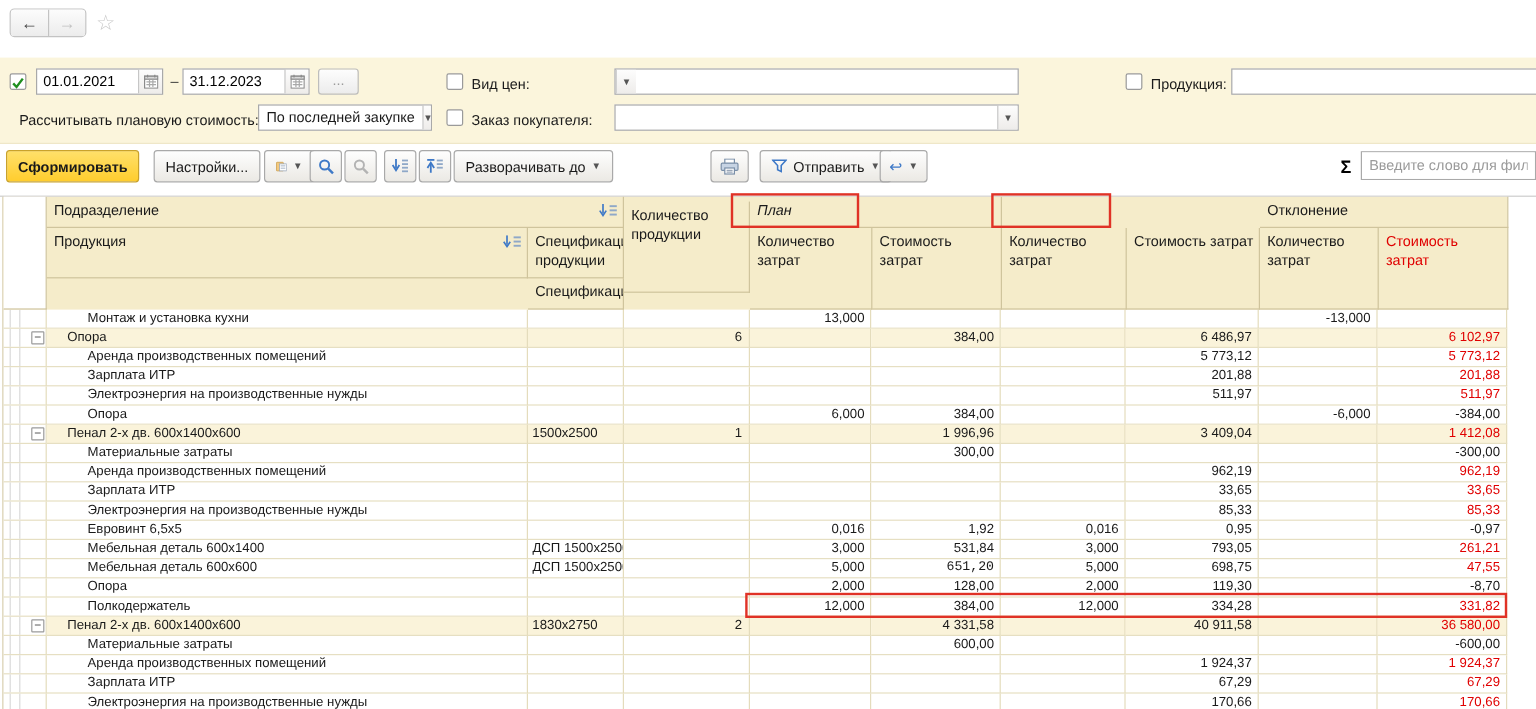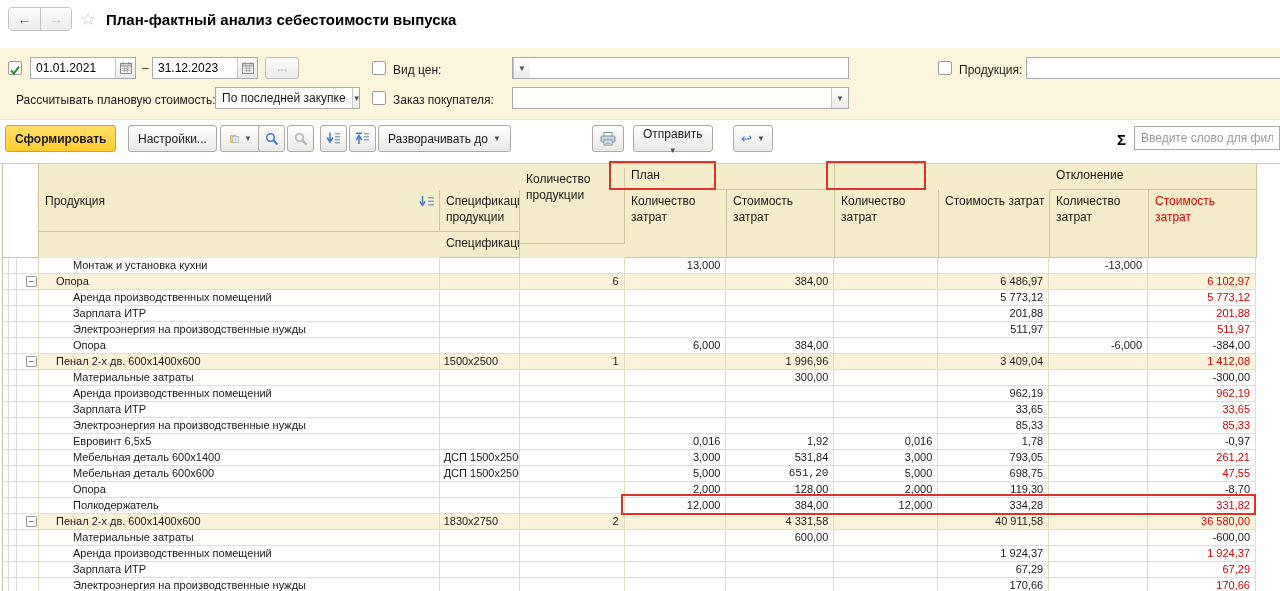--- a/index.html
+++ b/index.html
@@ -73,21 +73,20 @@
 
   <div class="navgroup">
     <div class="navbtn">
         <span>←</span>
       </div>
     <div class="navbtn disabled">
         <span>→</span>
       </div>
   </div>
   <div class="star">☆</div>
-  <div class="page-title">План-фактный анализ себестоимости выпуска</div>
 
   <div class="filterpanel">
 
     <div class="cb" style="left:8px;top:13px;">
       <svg width="12" height="12" viewBox="0 0 12 12">
           <path d="M2 6.5L4.8 9.5L10 2.5" fill="none" stroke="#1e8e1e" stroke-width="2"></path>
         </svg>
     </div>
     <div class="inwrap" style="left:30px;top:9px;width:106px;">
       <input value="01.01.2021" style="">
@@ -207,21 +206,21 @@
     </div>
     <div class="tbtn" style="left:592px;width:32px;padding:0;">
       <svg width="16" height="14" viewBox="0 0 16 14">
           <rect x="4" y="0.5" width="8" height="4" fill="#fff" stroke="#7a8fa8"></rect>
           <rect x="1" y="4" width="14" height="6" rx="1" fill="#c7d4e4" stroke="#7a8fa8"></rect>
           <rect x="4" y="8" width="8" height="5" fill="#fff" stroke="#7a8fa8"></rect>
           <line x1="5.5" y1="10" x2="10.5" y2="10" stroke="#9aa7b8"></line>
           <line x1="5.5" y1="11.5" x2="10.5" y2="11.5" stroke="#9aa7b8"></line>
         </svg>
     </div>
-    <div class="tbtn" style="left:633px;flex-direction:column;">
+    <div class="tbtn" style="left:633px;">
       <svg width="13" height="13" viewBox="0 0 13 13">
           <path d="M1 1.5h11L8 6v5l-3-1.5V6L1 1.5z" fill="none" stroke="#3e79c7" stroke-width="1.3"></path>
         </svg>
       <span>Отправить</span>
         <span class="caret">▼</span>
     </div>
     <div class="tbtn" style="left:733px;width:40px;">
       <span style="color:#3e79c7;font-size:13px;line-height:13px;">↩</span>
       <span class="caret">▼</span>
     </div>
@@ -229,22 +228,32 @@
     <div class="filterfield" style="left:1134px;width:146px;">
       <input placeholder="Введите слово для фильтра (назв" style="">
     </div>
   </div>
 
   <div class="topline"></div>
 
   <div class="rtable">
     <div class="thead">
       <div class="hc" style="left:0;top:0;width:36px;height:94px;background:#fff;"></div>
+      <div class="hc flex" style="left:36px;top:0;width:481px;height:26px;">
+        <span>Подразделение</span>
+        <svg class="sorti" width="16" height="11" viewBox="0 0 16 11">
+            <path d="M3.5 0v8" stroke="#3e79c7" stroke-width="1.4"></path>
+            <path d="M0.8 5.5L3.5 9.5L6.2 5.5" fill="none" stroke="#3e79c7" stroke-width="1.4"></path>
+            <rect x="9" y="1" width="6" height="1.6" fill="#8fa8c8"></rect>
+            <rect x="9" y="4.5" width="6" height="1.6" fill="#8fa8c8"></rect>
+            <rect x="9" y="8" width="6" height="1.6" fill="#8fa8c8"></rect>
+          </svg>
+      </div>
       <div class="hc" style="left:517px;top:4px;width:105px;height:76px;">Количество продукции</div>
-      <div class="hc" style="left:622px;top:0;width:210px;height:26px;">План</div>
+      <div class="hc" style="left:622px;top:0;width:210px;height:26px;font-style:italic;">План</div>
       <div class="hc" style="left:1047px;top:0;width:207px;height:26px;">Отклонение</div>
 
       <div class="hc flex" style="left:36px;top:26px;width:401px;height:42px;">
         <span>Продукция</span>
         <svg class="sorti" width="16" height="11" viewBox="0 0 16 11">
             <path d="M3.5 0v8" stroke="#3e79c7" stroke-width="1.4"></path>
             <path d="M0.8 5.5L3.5 9.5L6.2 5.5" fill="none" stroke="#3e79c7" stroke-width="1.4"></path>
             <rect x="9" y="1" width="6" height="1.6" fill="#8fa8c8"></rect>
             <rect x="9" y="4.5" width="6" height="1.6" fill="#8fa8c8"></rect>
             <rect x="9" y="8" width="6" height="1.6" fill="#8fa8c8"></rect>
@@ -404,21 +413,21 @@
           <div class="td num red" style="width: 108px;">85,33</div>
         </div>
         <div class="tr">
           <div class="td gutter" style="width: 36px;"></div>
           <div class="td" style="width: 401px; padding-left: 34px;">Евровинт 6,5х5</div>
           <div class="td" style="width: 80px; padding-left: 4px;"></div>
           <div class="td num" style="width: 105px;"></div>
           <div class="td num" style="width: 102px;">0,016</div>
           <div class="td num" style="width: 108px;">1,92</div>
           <div class="td num" style="width: 104px;">0,016</div>
-          <div class="td num" style="width: 111px;">1,78</div>
+          <div class="td num" style="width: 111px;">0,95</div>
           <div class="td num" style="width: 99px;"></div>
           <div class="td num" style="width: 108px;">-0,97</div>
         </div>
         <div class="tr">
           <div class="td gutter" style="width: 36px;"></div>
           <div class="td" style="width: 401px; padding-left: 34px;">Мебельная деталь 600х1400</div>
           <div class="td" style="width: 80px; padding-left: 4px;">ДСП 1500х2500</div>
           <div class="td num" style="width: 105px;"></div>
           <div class="td num" style="width: 102px;">3,000</div>
           <div class="td num" style="width: 108px;">531,84</div>

